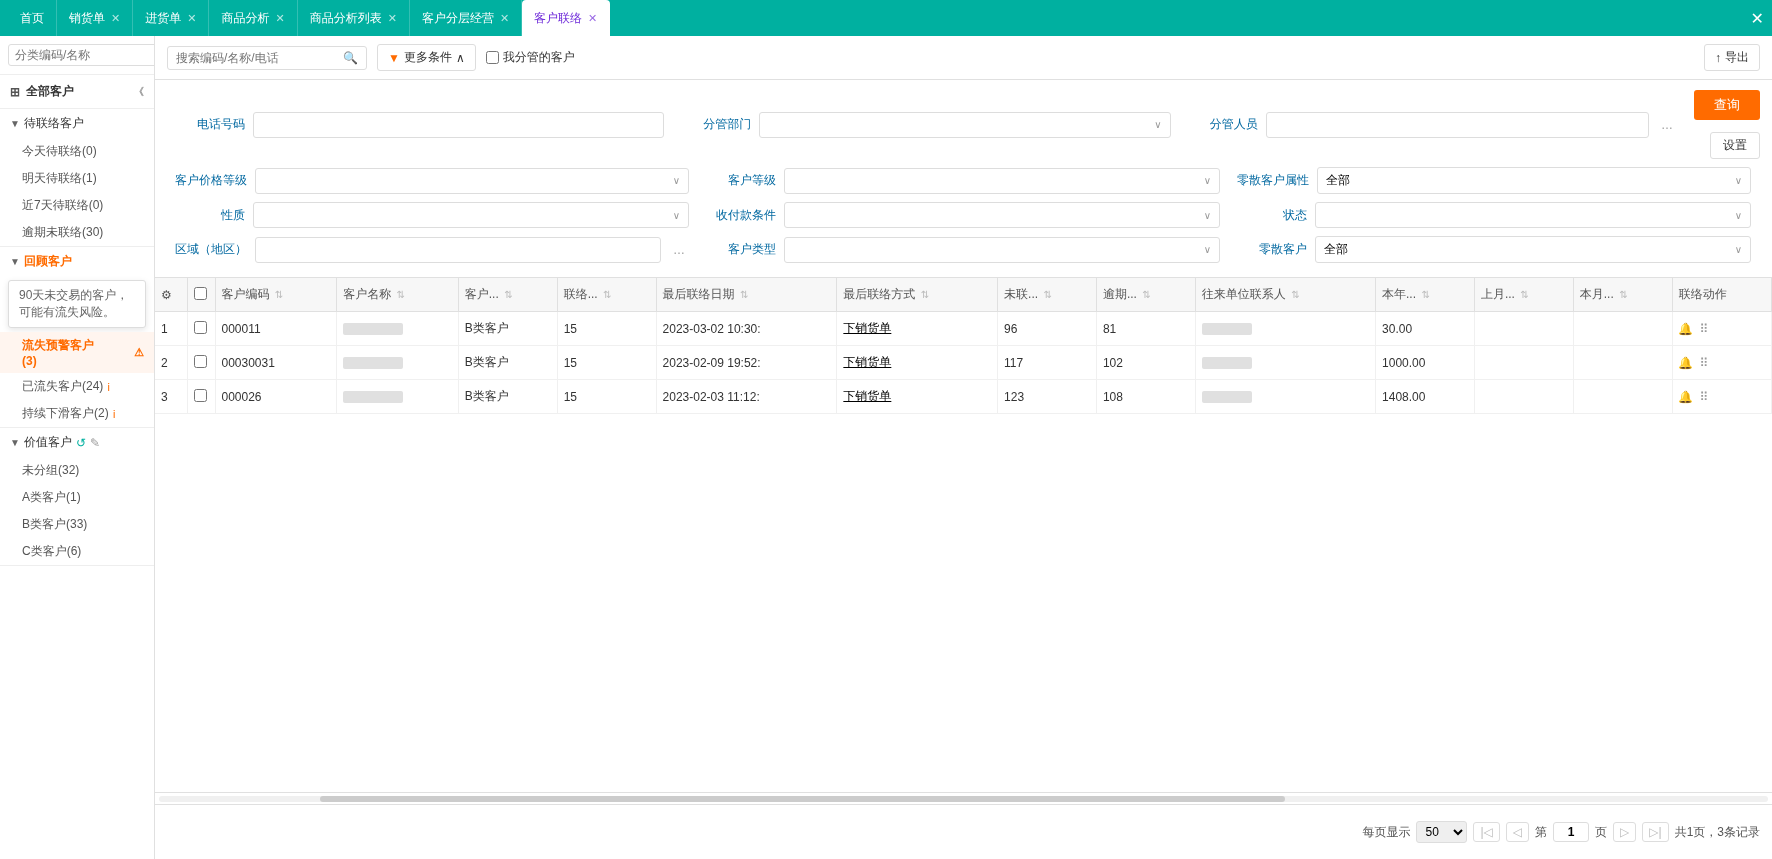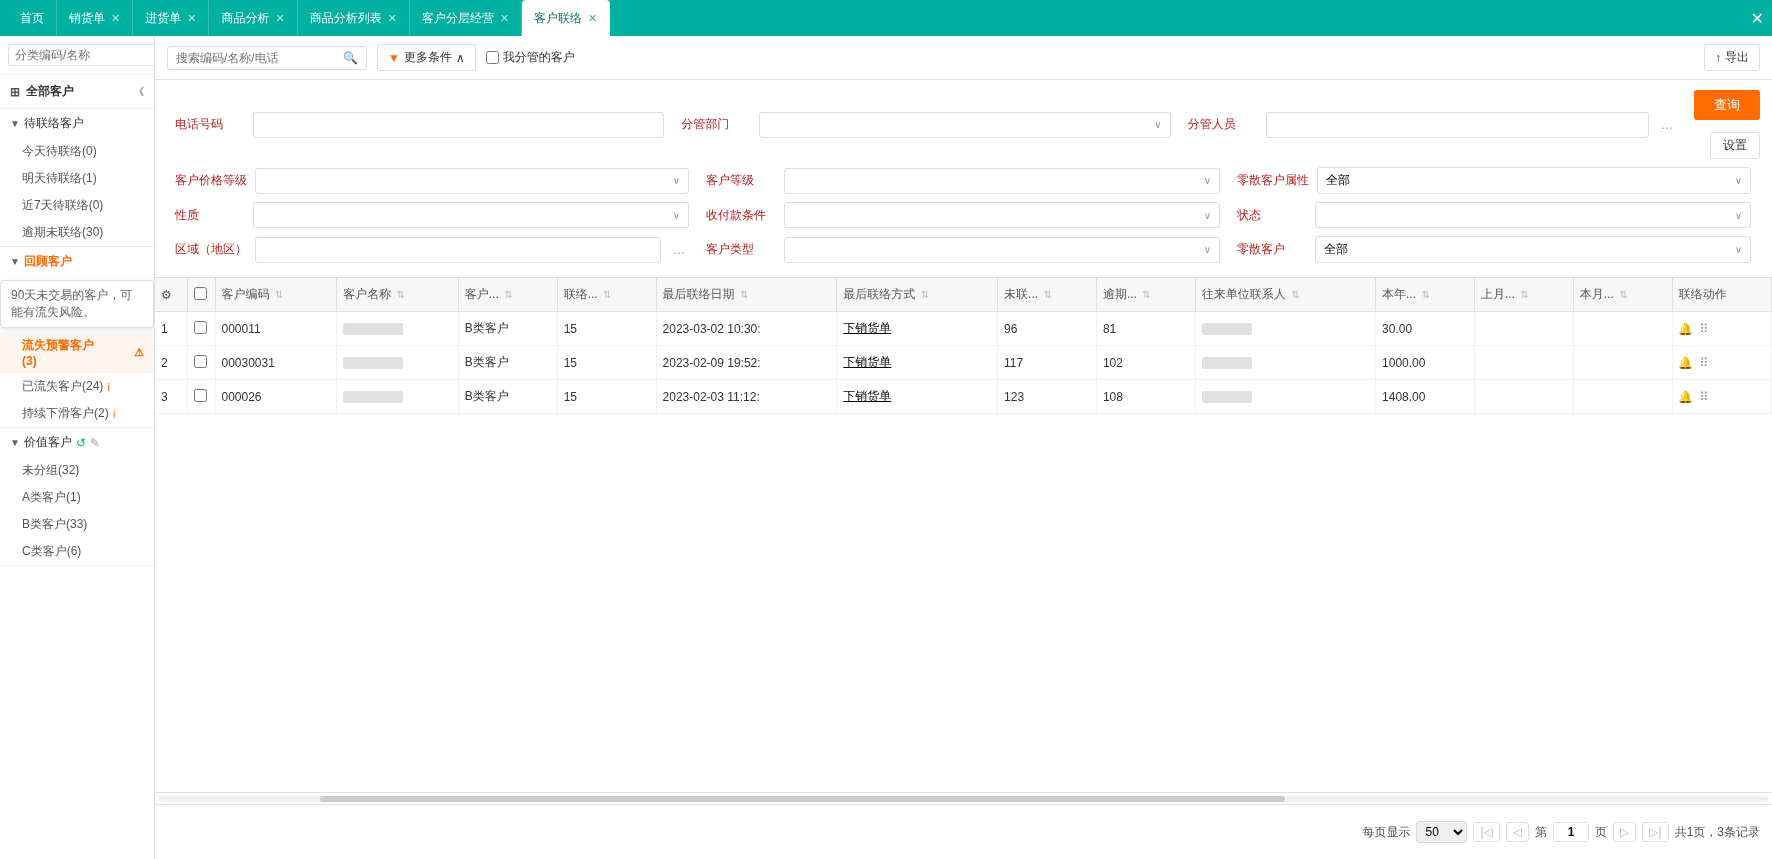--- a/index.html
+++ b/index.html
@@ -13,21 +13,21 @@
       color: white;
     }
     .tab-item {
       display: flex; align-items: center;
       padding: 0 12px; height: 36px;
       cursor: pointer; white-space: nowrap;
       font-size: 13px; color: white;
       border-right: 1px solid rgba(255,255,255,0.2);
     }
     .tab-item.active {
-      background: white; color: #0f766e;
+      background: white; color: #6d28d9;
       border-radius: 4px 4px 0 0;
     }
     .tab-item .close-btn {
       margin-left: 6px; font-size: 11px; opacity: 0.7; cursor: pointer;
     }
     .tab-bar-right {
       margin-left: auto;
       font-size: 16px; cursor: pointer; color: white;
     }
 
@@ -76,21 +76,21 @@
       color: #ff6b00; font-weight: bold;
       background: #fff5ef;
       gap: 32px;
     }
     .sidebar-item .warn-icon { margin-left: 4px; color: #ff6b00; font-size: 11px; }
 
     .sidebar-section-header.loss { color: #ff6b00; font-weight: bold; }
     .tooltip-box {
       background: #fff; border: 1px solid #ddd;
       border-radius: 3px; padding: 6px 10px;
-      color: #666; font-size: 11px; margin: 4px 0;
+      color: #666; font-size: 11px; margin: 4px 8px;
       box-shadow: 0 2px 6px rgba(0,0,0,0.1);
     }
 
     
     .content-area {
       flex: 1; display: flex; flex-direction: column;
       background: #f5f5f5; overflow: hidden;
     }
 
     
@@ -132,21 +132,21 @@
       display: flex; align-items: center;
       margin-bottom: 8px; gap: 0;
     }
     .adv-filter-row:last-child { margin-bottom: 4px; }
     .adv-field {
       display: flex; align-items: center;
       flex: 1; gap: 8px; padding: 0 8px;
       border-right: 1px solid transparent;
     }
     .adv-field label {
-      white-space: nowrap; color: #b91c1c; min-width: 70px; 
+      white-space: nowrap; color: #0369a1; min-width: 70px; text-align: right;
     }
     .adv-field input, .adv-field .select-box {
       flex: 1; border: 1px solid #ddd; border-radius: 3px;
       padding: 4px 8px; font-size: 12px; outline: none;
       background: white; cursor: pointer;
       display: flex; align-items: center; justify-content: space-between;
       min-height: 26px;
     }
     .adv-field .select-box .caret { color: #999; font-size: 10px; }
     .adv-field .more-btn {

